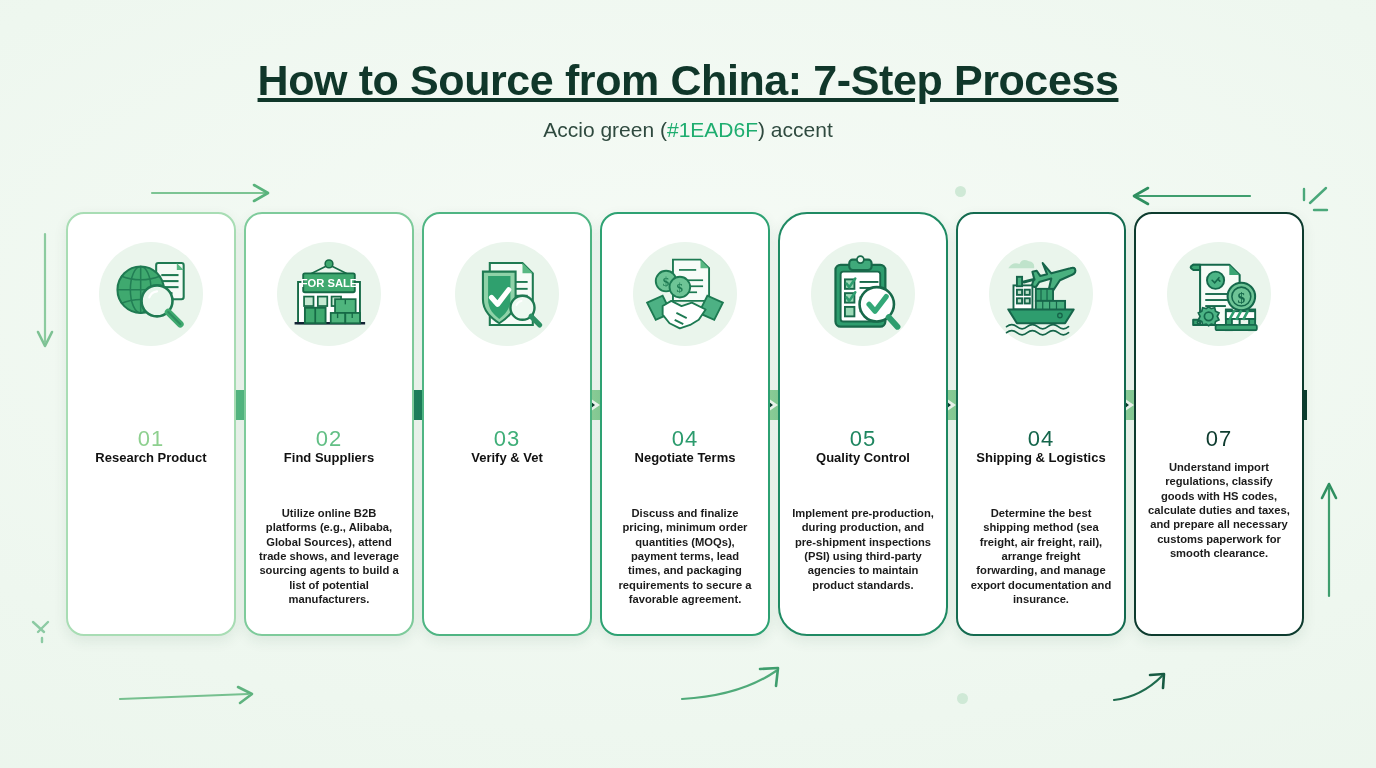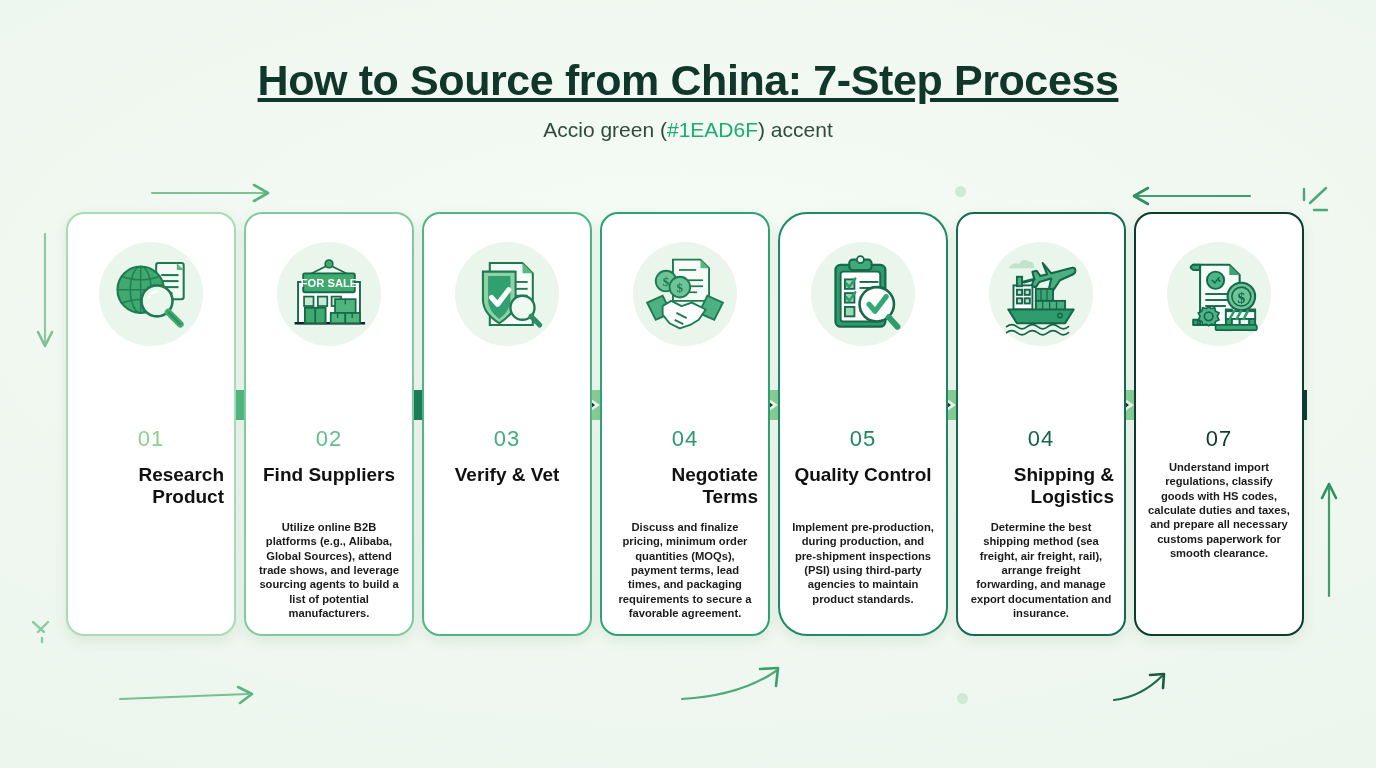--- a/index.html
+++ b/index.html
@@ -62,22 +62,22 @@
     display: flex; align-items: center; justify-content: center;
     margin-top: 14px; margin-bottom: 8px; flex: none;
   }
   .icon-wrap svg { width: 86px; height: 86px; display: block; }
 
   .num {
     font-size: 22px; font-weight: 400; letter-spacing: 1px;
     margin-top: 74px; line-height: 1;
   }
   .step-title {
-    font-size: 19px; font-weight: 700; color: #111; text-align: right;
-    line-height: 1.16; margin-top: 14px; min-height: 46px;
+    font-size: 13px; font-weight: 700; color: #111; text-align: left;
+    line-height: 1.16; min-height: 46px;
   }
   .step-desc {
     font-size: 11.2px; color: #1b1b1b; text-align: center;
     line-height: 1.28; margin-top: 10px; padding: 0 2px;
     font-weight: 600;
   }
 </style>
 </head>
 <body>
 

